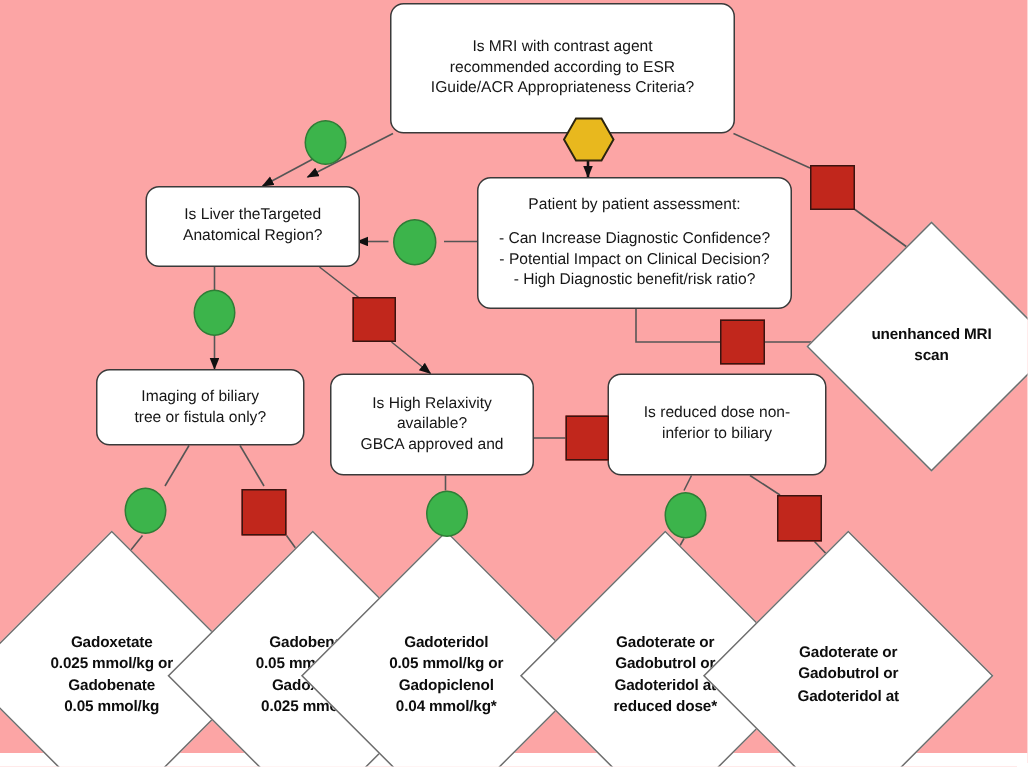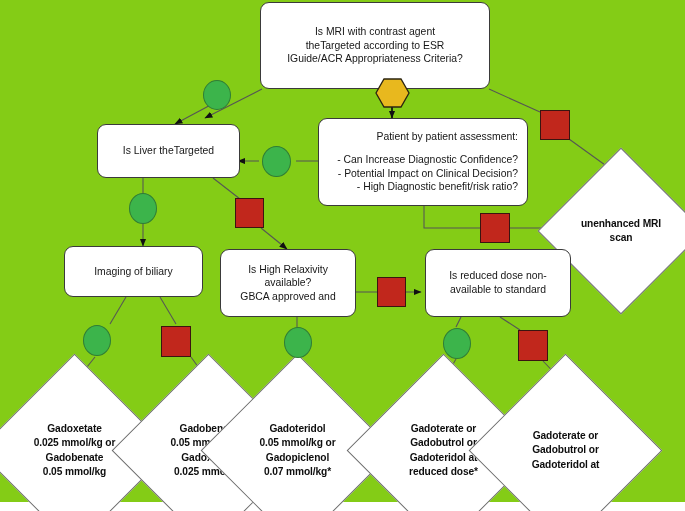--- a/index.html
+++ b/index.html
@@ -1,26 +1,26 @@
 <!DOCTYPE html>
 <html><head>
 <meta charset="utf-8">
 <style>
   html,body{margin:0;padding:0;background:#ffffff;}
   body{width:685px;height:511px;overflow:hidden;
        font-family:"Liberation Sans","DejaVu Sans",sans-serif;}
-  #stage{position:relative;width:685px;height:502px;background:#84cc16;}
+  #stage{position:relative;width:685px;height:502px;background:#fca5a5;}
   #wires{position:absolute;left:0;top:0;width:685px;height:511px;}
 
   
   .rbox{position:absolute;box-sizing:border-box;border:1.1px solid #3a3a3a;
         border-radius:9px;background:#fff;display:flex;align-items:center;
         justify-content:center;text-align:center;color:#161616;
         font-size:10.4px;line-height:13.6px;z-index:4;}
-  .rbox.left{justify-content:flex-start;text-align:right;}
+  .rbox.left{justify-content:flex-start;text-align:center;}
   .rbox .inner{padding:0 6px;width:100%;}
 
   
   .dia{position:absolute;z-index:3;}
   .dia .shape{position:absolute;left:0;top:0;width:100%;height:100%;
        border:1.05px solid #6d6d6d;box-sizing:border-box;background:#fff;
        transform:rotate(45deg);}
   .dia .txt{position:absolute;left:0;top:0;width:100%;height:100%;
        display:flex;align-items:center;justify-content:center;text-align:center;
        color:#0d0d0d;font-weight:bold;font-size:10.2px;line-height:14.2px;
@@ -82,58 +82,60 @@
       <path d="M461,317 L456,327"></path>
       <path d="M456,359 L443,382" marker-end="url(#ah)"></path>
       <path d="M500,317 L520,330"></path>
       <path d="M543,361 L563,382" marker-end="url(#ah)"></path>
     </g>
   </svg>
 
   <div class="rbox" style="left:260px;top:2px;width:230px;height:87px;">
     <div class="inner">
       <div>Is MRI with contrast agent</div>
-      <div>theTargeted according to ESR</div>
+      <div>recommended according to ESR</div>
       <div>IGuide/ACR Appropriateness Criteria?</div>
     </div>
   </div>
 
   <div class="rbox" style="left:97px;top:124px;width:143px;height:54px;">
     <div class="inner">
       <div>Is Liver theTargeted</div>
+      <div>Anatomical Region?</div>
     </div>
   </div>
 
   <div class="rbox left" style="left:318px;top:118px;width:210px;height:88px;">
     <div class="inner" style="padding:0 9px;">
       <div style="margin-bottom:9px;">Patient by patient assessment:</div>
       <div>- Can Increase Diagnostic Confidence?</div>
       <div>- Potential Impact on Clinical Decision?</div>
       <div>- High Diagnostic benefit/risk ratio?</div>
     </div>
   </div>
 
   <div class="rbox" style="left:64px;top:246px;width:139px;height:51px;">
     <div class="inner">
       <div>Imaging of biliary</div>
+      <div>tree or fistula only?</div>
     </div>
   </div>
 
   <div class="rbox" style="left:220px;top:249px;width:136px;height:68px;">
     <div class="inner">
       <div>Is High Relaxivity</div>
       <div>available?</div>
       <div>GBCA approved and</div>
     </div>
   </div>
 
-  <div class="rbox" style="left:425px;top:249px;width:146px;height:68px;text-align:center;">
+  <div class="rbox" style="left:405px;top:249px;width:146px;height:68px;text-align:center;">
     <div class="inner">
       <div>Is reduced dose non-</div>
-      <div>available to standard</div>
+      <div>inferior to biliary</div>
     </div>
   </div>
 
   <div class="dia" style="left:562px;top:172px;width:118px;height:118px;">
     <div class="shape"></div>
     <div class="txt">
         <span>
       <div>unenhanced MRI</div>
       <div>scan</div>
     </span>
@@ -164,21 +166,21 @@
       </div>
   </div>
 
   <div class="dia" style="left:229px;top:382px;width:137px;height:137px;">
     <div class="shape"></div>
     <div class="txt">
         <span>
       <div>Gadoteridol</div>
       <div>0.05 mmol/kg or</div>
       <div>Gadopiclenol</div>
-      <div>0.07 mmol/kg*</div>
+      <div>0.04 mmol/kg*</div>
     </span>
       </div>
   </div>
 
   <div class="dia" style="left:375px;top:382px;width:137px;height:137px;">
     <div class="shape"></div>
     <div class="txt">
         <span>
       <div>Gadoterate or</div>
       <div>Gadobutrol or</div>

